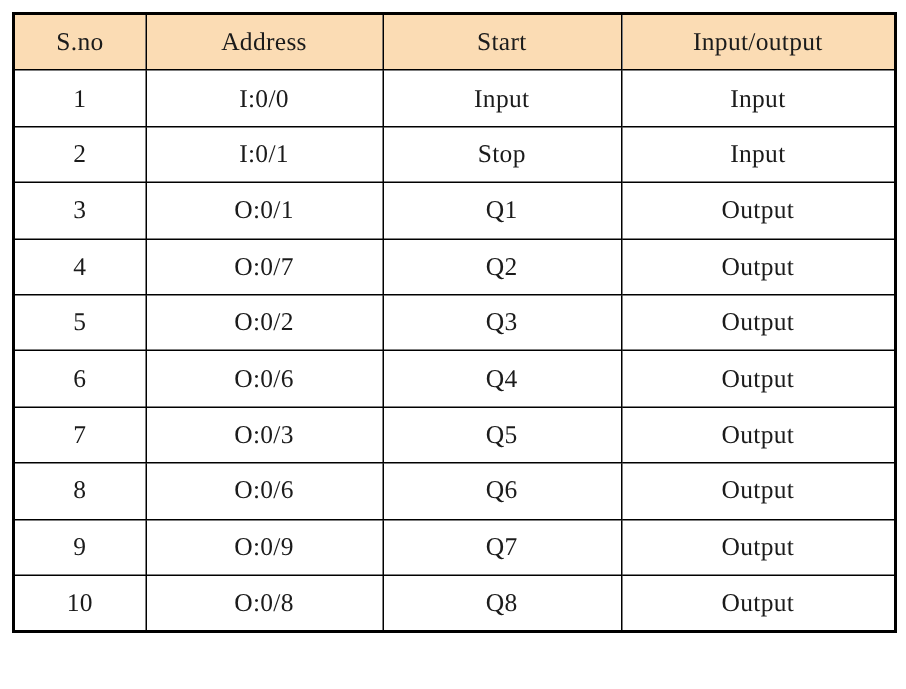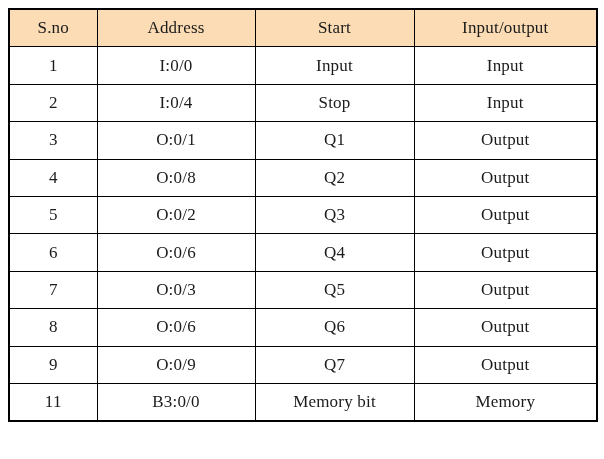--- a/index.html
+++ b/index.html
@@ -65,33 +65,33 @@
     </thead>
     <tbody>
         <tr>
           <td>1</td>
           <td>I:0/0</td>
           <td>Input</td>
           <td>Input</td>
         </tr>
         <tr>
           <td>2</td>
-          <td>I:0/4</td>
+          <td>I:0/1</td>
           <td>Stop</td>
           <td>Input</td>
         </tr>
         <tr>
           <td>3</td>
           <td>O:0/1</td>
           <td>Q1</td>
           <td>Output</td>
         </tr>
         <tr>
           <td>4</td>
-          <td>O:0/8</td>
+          <td>O:0/7</td>
           <td>Q2</td>
           <td>Output</td>
         </tr>
         <tr>
           <td>5</td>
           <td>O:0/2</td>
           <td>Q3</td>
           <td>Output</td>
         </tr>
         <tr>
@@ -112,20 +112,20 @@
           <td>Q6</td>
           <td>Output</td>
         </tr>
         <tr>
           <td>9</td>
           <td>O:0/9</td>
           <td>Q7</td>
           <td>Output</td>
         </tr>
         <tr>
-          <td>11</td>
-          <td>B3:0/0</td>
-          <td>Memory bit</td>
-          <td>Memory</td>
+          <td>10</td>
+          <td>O:0/8</td>
+          <td>Q8</td>
+          <td>Output</td>
         </tr>
       </tbody>
   </table>
 </div>
 
 </body></html>

